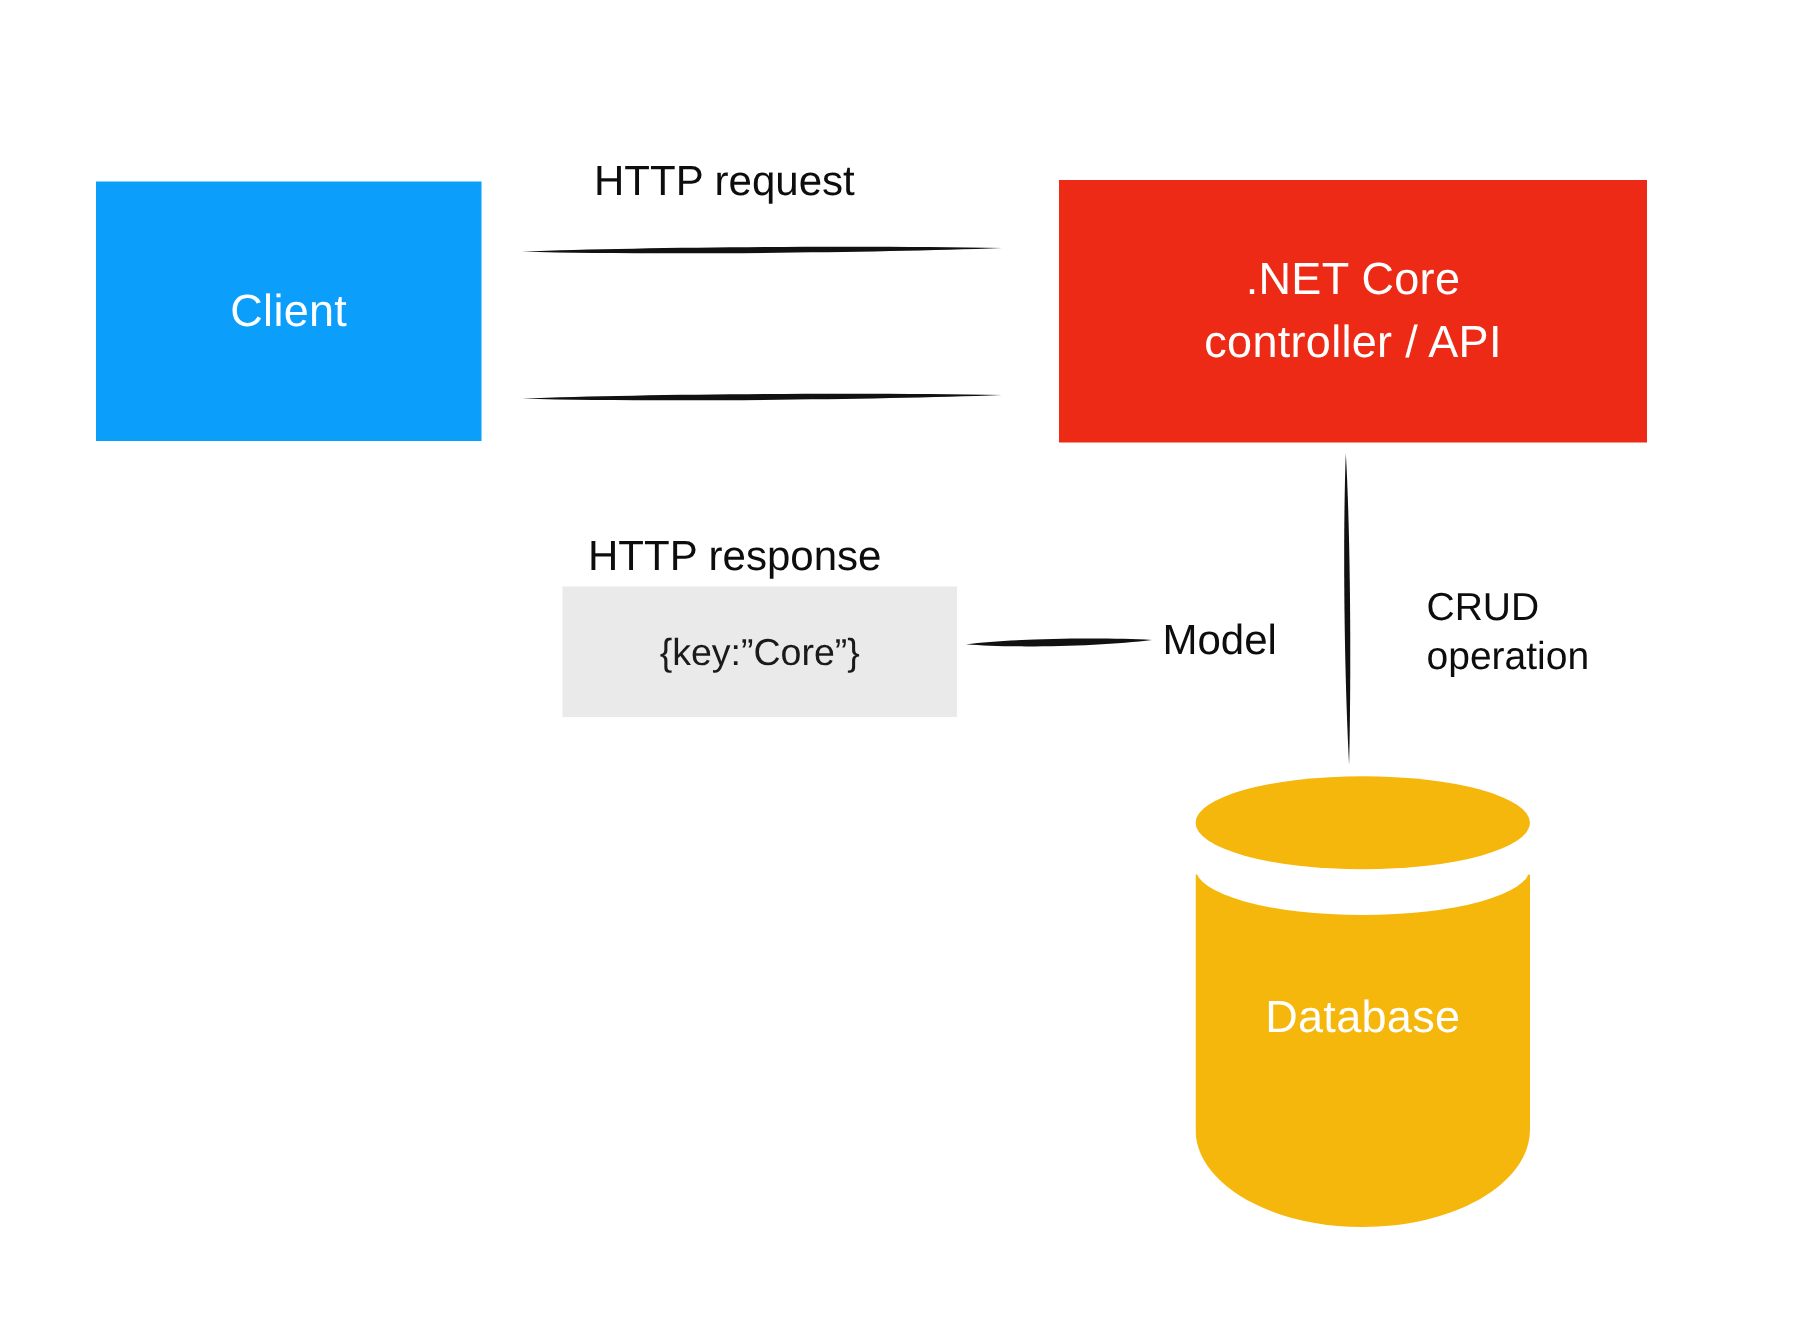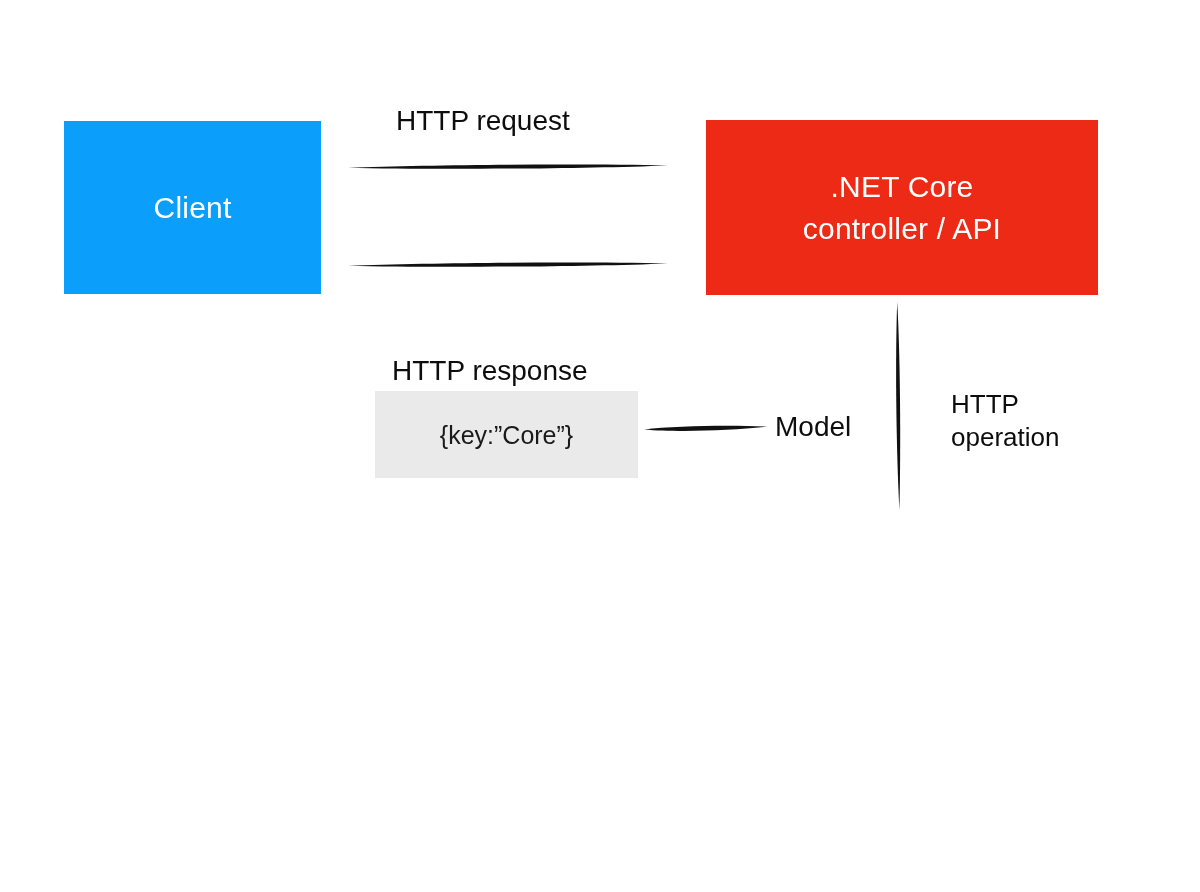--- a/index.html
+++ b/index.html
@@ -136,20 +136,33 @@
 
   <div class="node" id="api-node">
     <span class="node-label">.NET Core
 controller / API</span>
   </div>
 
   <div class="node" id="payload-node">
     <span class="node-label">{key:”Core”}</span>
   </div>
 
+  <div id="database-node">
+    <svg viewBox="0 0 223 301" preserveAspectRatio="none">
+
+      <path d="M0,66 L0,236 C0,272 50,301 111.5,301 C173,301 223,272 223,236 L223,66 Z" fill="#F5B70C"></path>
+
+      <ellipse cx="111.5" cy="62" rx="111.5" ry="31" fill="#ffffff"></ellipse>
+
+      <ellipse cx="111.5" cy="31.5" rx="111.5" ry="31" fill="#F5B70C"></ellipse>
+    </svg>
+    <div class="db-label">
+      <span>Database</span>
+    </div>
+  </div>
 
   <svg class="connector" id="conn-request" viewBox="0 0 336 34">
     <path d="M8,17.8 C90,14.6 240,13.6 328,15.4 C240,18.8 90,19.8 8,17.8 Z" fill="#111111"></path>
   </svg>
 
   <svg class="connector" id="conn-response" viewBox="0 0 336 34">
     <path d="M8,17.8 C90,14.6 240,13.6 328,15.4 C240,18.8 90,19.8 8,17.8 Z" fill="#111111"></path>
   </svg>
 
   <svg class="connector" id="conn-model" viewBox="0 0 132 30">
@@ -159,16 +172,16 @@
   <svg class="connector" id="conn-crud" viewBox="0 0 32 220">
     <path d="M15.2,6 C18.3,60 18.9,150 17.4,214 C14.0,150 13.2,60 15.2,6 Z" fill="#111111"></path>
   </svg>
 
   <div class="edge-label" id="label-http-request">HTTP request</div>
 
   <div class="edge-label" id="label-http-response">HTTP response</div>
 
   <div class="edge-label" id="label-model">Model</div>
 
-  <div class="edge-label" id="label-crud">HTTP
+  <div class="edge-label" id="label-crud">CRUD
 operation</div>
 
 </div>
 
 </body></html>

